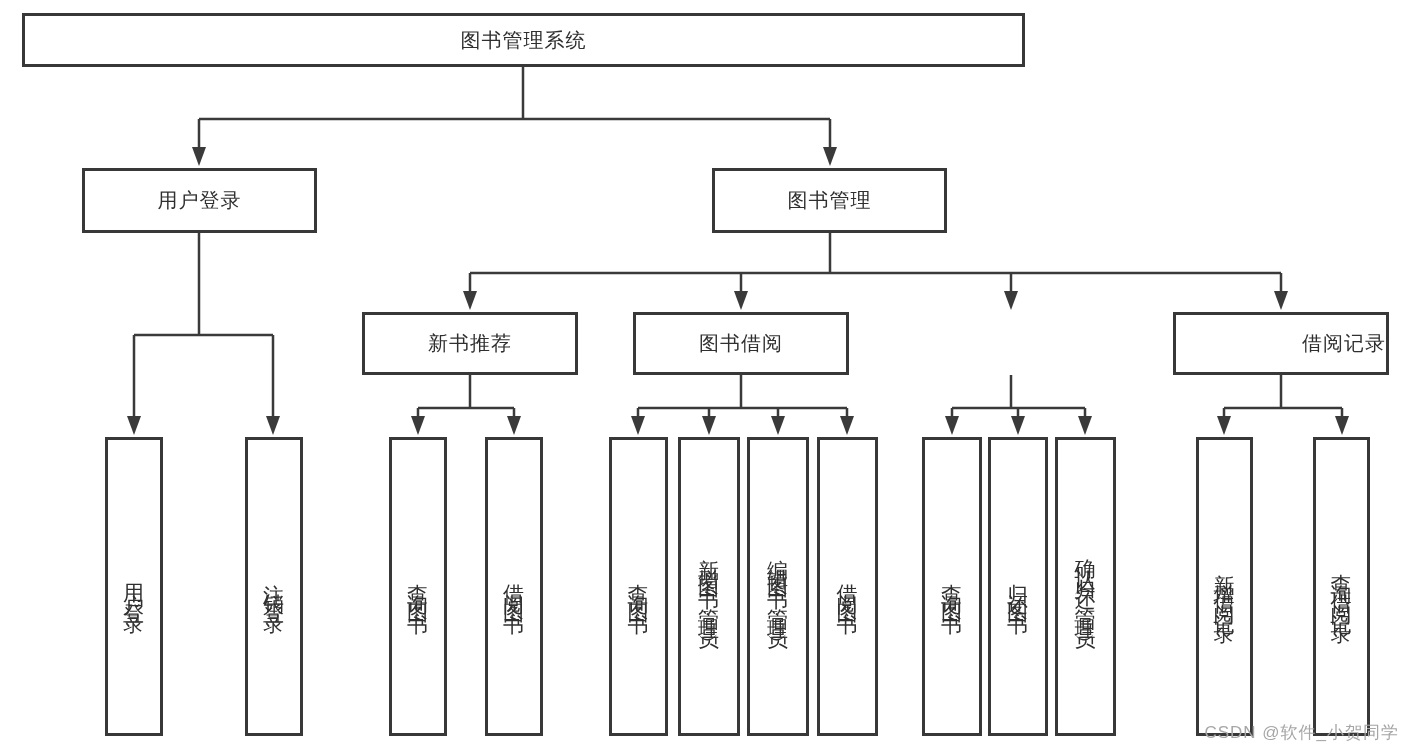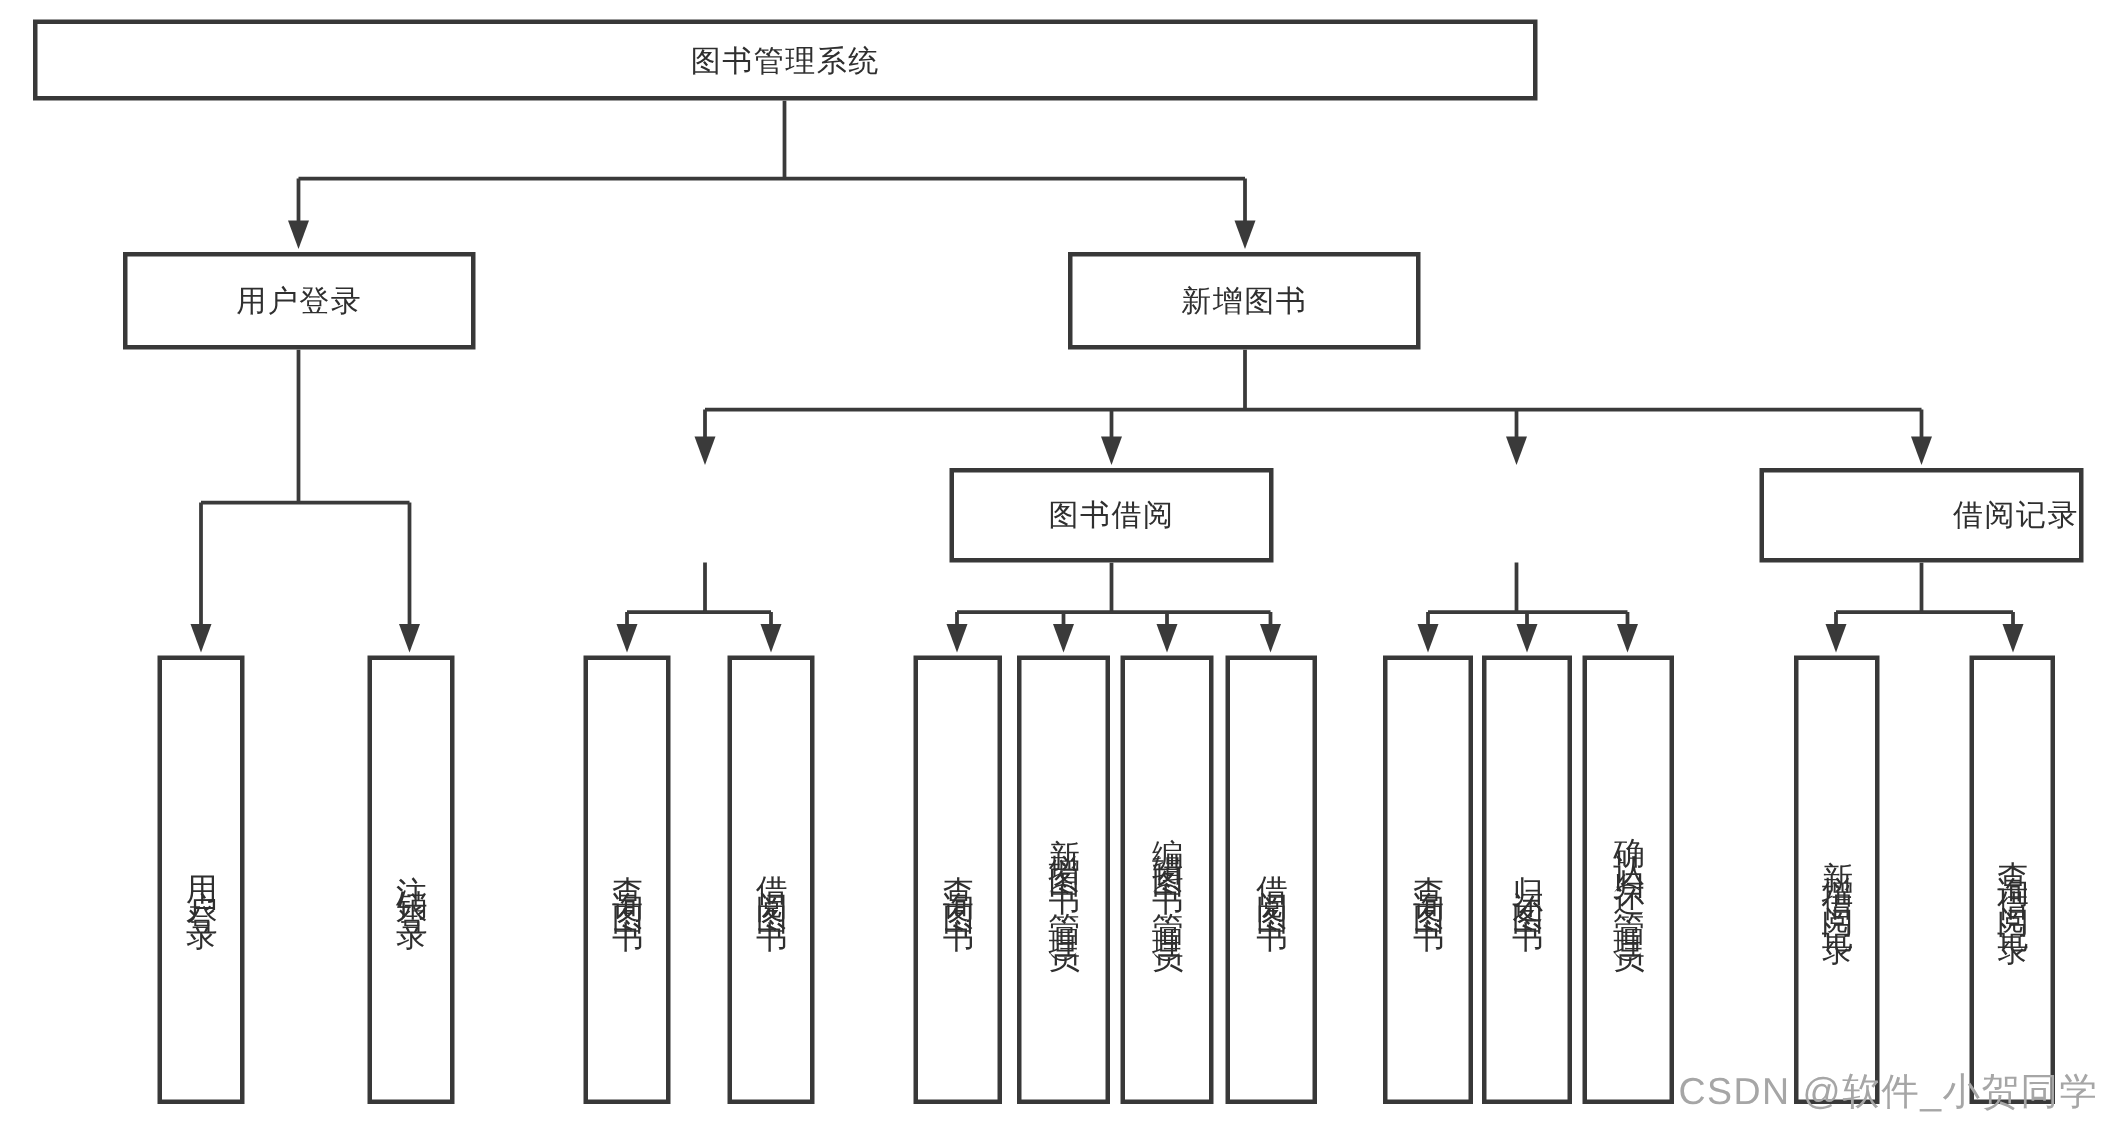--- a/index.html
+++ b/index.html
@@ -28,21 +28,21 @@
     text-orientation: mixed;
     font-size: 21px;
     line-height: 1;
     letter-spacing: 10px;
     white-space: nowrap;
   }
   .watermark {
     position: absolute;
     right: 6px;
     bottom: 3px;
-    font-size: 25px;
+    font-size: 17px;
     color: #a6a6a6;
     letter-spacing: 1px;
   }
 </style>
 </head>
 <body>
 
 <div class="canvas">
 
   <svg class="connectors" width="1405" height="747" aria-hidden="true">
@@ -86,23 +86,26 @@
   </svg>
 
   <div class="box hbox" style="left:22px; top:13px; width:1003px; height:54px;">
     <span>图书管理系统</span>
   </div>
 
   <div class="box hbox" style="left:82px; top:168px; width:235px; height:65px;">
     <span>用户登录</span>
   </div>
   <div class="box hbox" style="left:712px; top:168px; width:235px; height:65px;">
-    <span>新增图书</span>
+    <span>图书管理</span>
   </div>
 
+  <div class="box hbox" style="left:362px; top:312px; width:216px; height:63px;">
+    <span>新书推荐</span>
+  </div>
   <div class="box hbox" style="left:633px; top:312px; width:216px; height:63px;text-align:right;">
     <span>图书借阅</span>
   </div>
   <div class="box hbox" style="left:1173px; top:312px; width:216px; height:63px;justify-content:flex-end;">
     <span>借阅记录</span>
   </div>
 
   <div class="box" style="left:105px; top:437px; width:58px; height:299px;">
     <span class="vtext">用户登录</span>
   </div>

